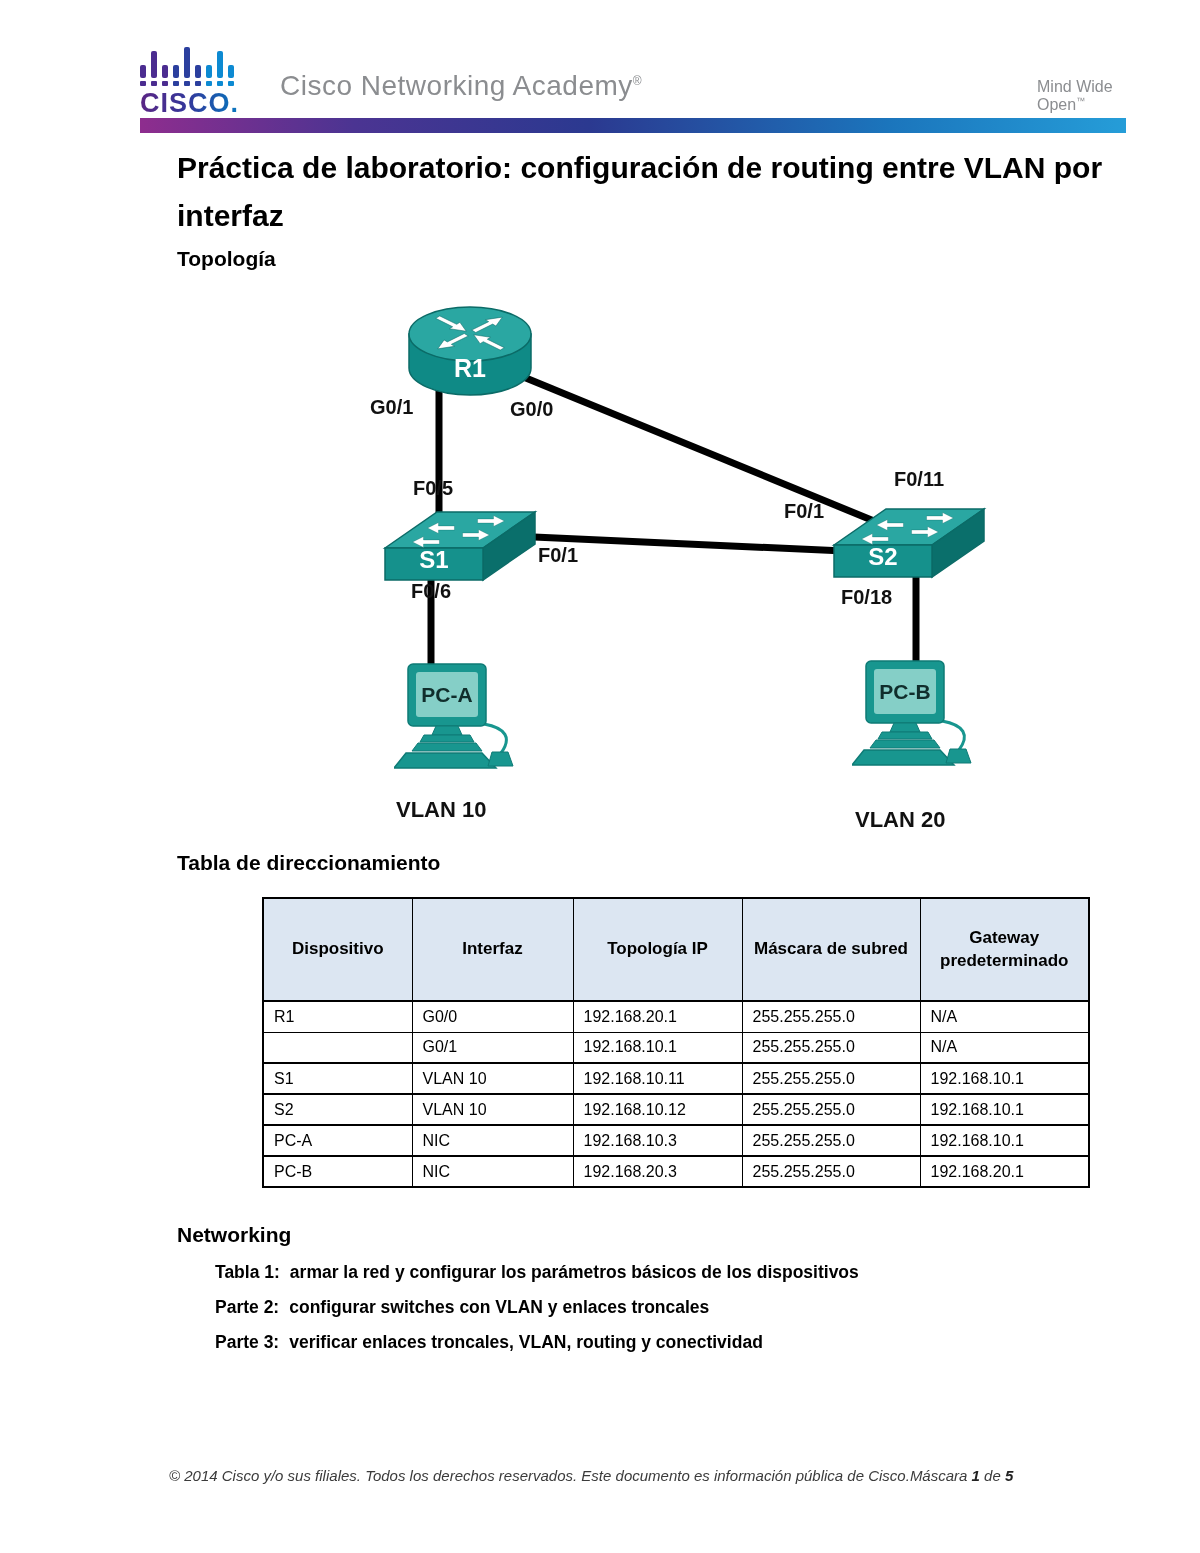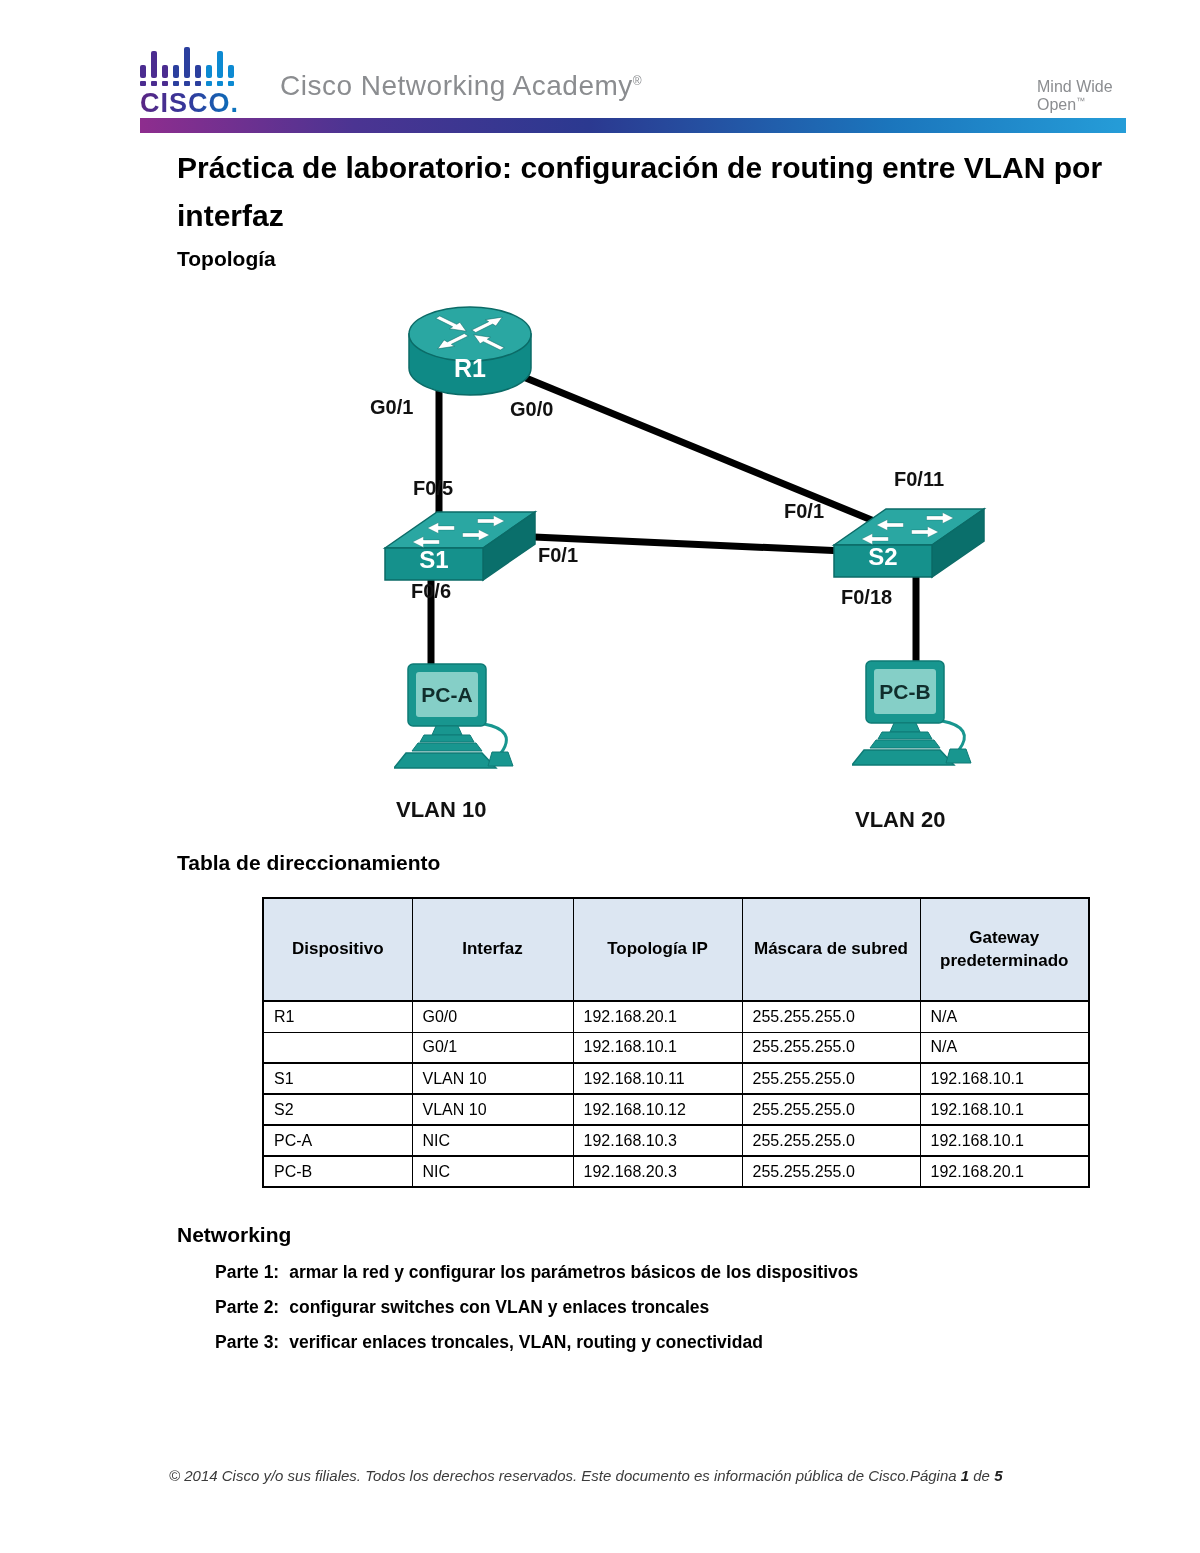--- a/index.html
+++ b/index.html
@@ -286,28 +286,28 @@
         <td>192.168.20.3</td>
         <td>255.255.255.0</td>
         <td>192.168.20.1</td>
       </tr>
     </tbody>
   </table>
 
   <h2 class="h2 h2-objectives">Networking</h2>
   <div class="objectives">
     <div class="objective">
-      <span class="part">Parte 1:</span><span>armar la red y configurar los parámetros básicos de los dispositivos</span>
+      <span class="part">Tabla 1:</span><span>armar la red y configurar los parámetros básicos de los dispositivos</span>
     </div>
     <div class="objective">
       <span class="part">Parte 2:</span><span>configurar switches con VLAN y enlaces troncales</span>
     </div>
     <div class="objective">
       <span class="part">Parte 3:</span><span>verificar enlaces troncales, VLAN, routing y conectividad</span>
     </div>
   </div>
 
   <div class="footer">
     <span>© 2014 Cisco y/o sus filiales. Todos los derechos reservados. Este documento es información pública de Cisco.</span>
-    <span class="pageinfo"><span>Página</span>&nbsp;<b>1</b>&nbsp;<span>de</span>&nbsp;<b>5</b></span>
+    <span class="pageinfo"><span>Máscara</span>&nbsp;<b>1</b>&nbsp;<span>de</span>&nbsp;<b>5</b></span>
   </div>
 
 </div>
 
 </body></html>

